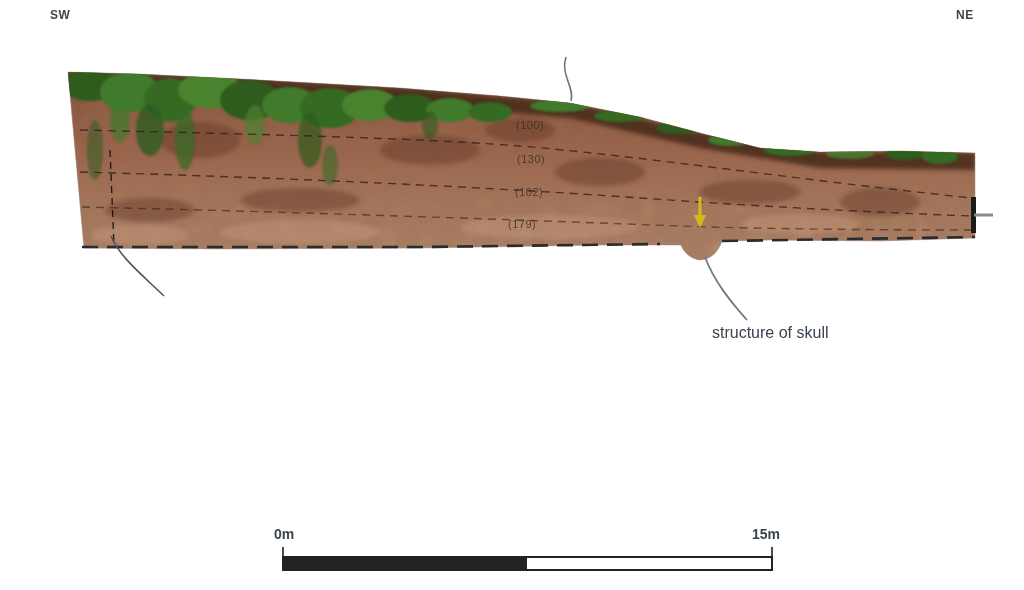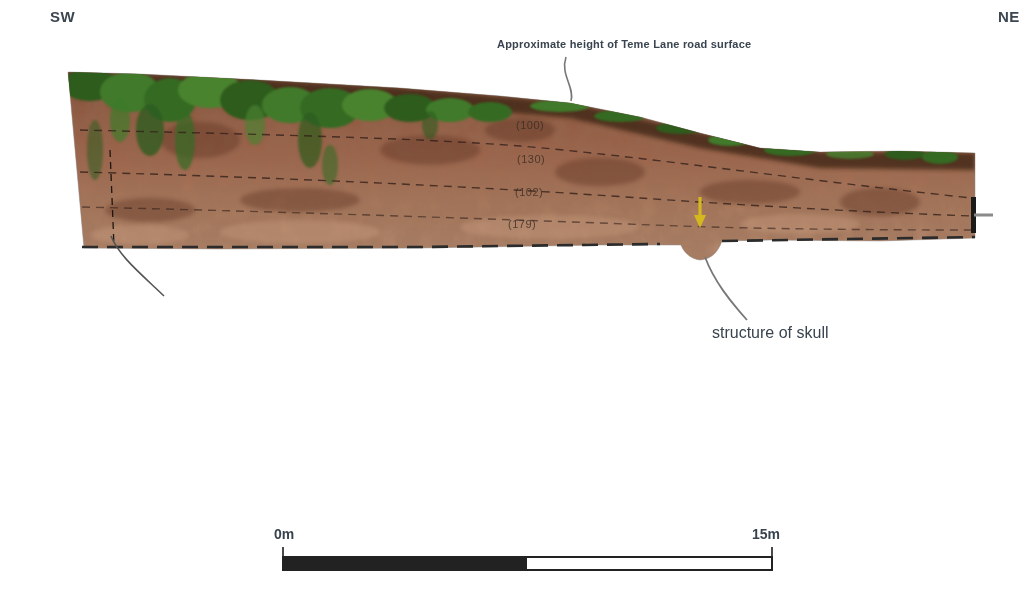--- a/index.html
+++ b/index.html
@@ -1,20 +1,20 @@
 <!DOCTYPE html>
 <html><head>
 <meta charset="utf-8">
 <style>
   html,body{margin:0;padding:0;background:#ffffff;}
   .figure{position:relative;width:1024px;height:590px;background:#fff;overflow:hidden;
           font-family:"Liberation Sans","DejaVu Sans",sans-serif;color:#39434e;}
   .figure svg{position:absolute;left:0;top:0;}
   .lbl{position:absolute;white-space:nowrap;}
-  .orient{font-size:15px;font-weight:700;letter-spacing:.5px;color:#3c4650;}
+  .orient{font-size:12px;font-weight:700;letter-spacing:.5px;color:#3c4650;}
   .annot-small{font-size:11px;font-weight:700;letter-spacing:.2px;color:#3a444f;}
   .annot{font-size:16px;font-weight:500;color:#39434e;}
   .ctx{font-size:11px;font-weight:400;color:#3a2d24;opacity:.8;letter-spacing:.5px;margin-top:12px;}
   .scale-lbl{font-size:14px;font-weight:700;color:#39434e;}
 </style>
 </head>
 <body>
 
 <div class="figure">
 
@@ -134,23 +134,22 @@
 
     <g>
       <path d="M283,547 L283,557" stroke="#4a4a4a" stroke-width="2"></path>
       <path d="M772,547 L772,557" stroke="#4a4a4a" stroke-width="2"></path>
       <rect x="283" y="557" width="489" height="13" fill="#ffffff" stroke="#222222" stroke-width="2"></rect>
       <rect x="283" y="557" width="244" height="13" fill="#222222"></rect>
     </g>
   </svg>
 
   <div class="lbl orient" style="left:50px;top:8px;">SW</div>
-  <div class="lbl orient" style="left:956px;top:8px;margin-left:42px;">NE</div>
+  <div class="lbl orient" style="left:956px;top:8px;">NE</div>
 
-  <div class="lbl annot-small" style="left:497px;top:38px;">Approximate height of Teme Lane road surface</div>
 
   <div class="lbl ctx" style="left:516px;top:107px;">(100)</div>
   <div class="lbl ctx" style="left:517px;top:141px;">(130)</div>
   <div class="lbl ctx" style="left:515px;top:174px;">(102)</div>
   <div class="lbl ctx" style="left:508px;top:206px;">(179)</div>
 
   <div class="lbl annot" style="left:712px;top:324px;">structure of skull</div>
 
   <div class="lbl scale-lbl" style="left:274px;top:526px;">0m</div>
   <div class="lbl scale-lbl" style="left:752px;top:526px;">15m</div>

